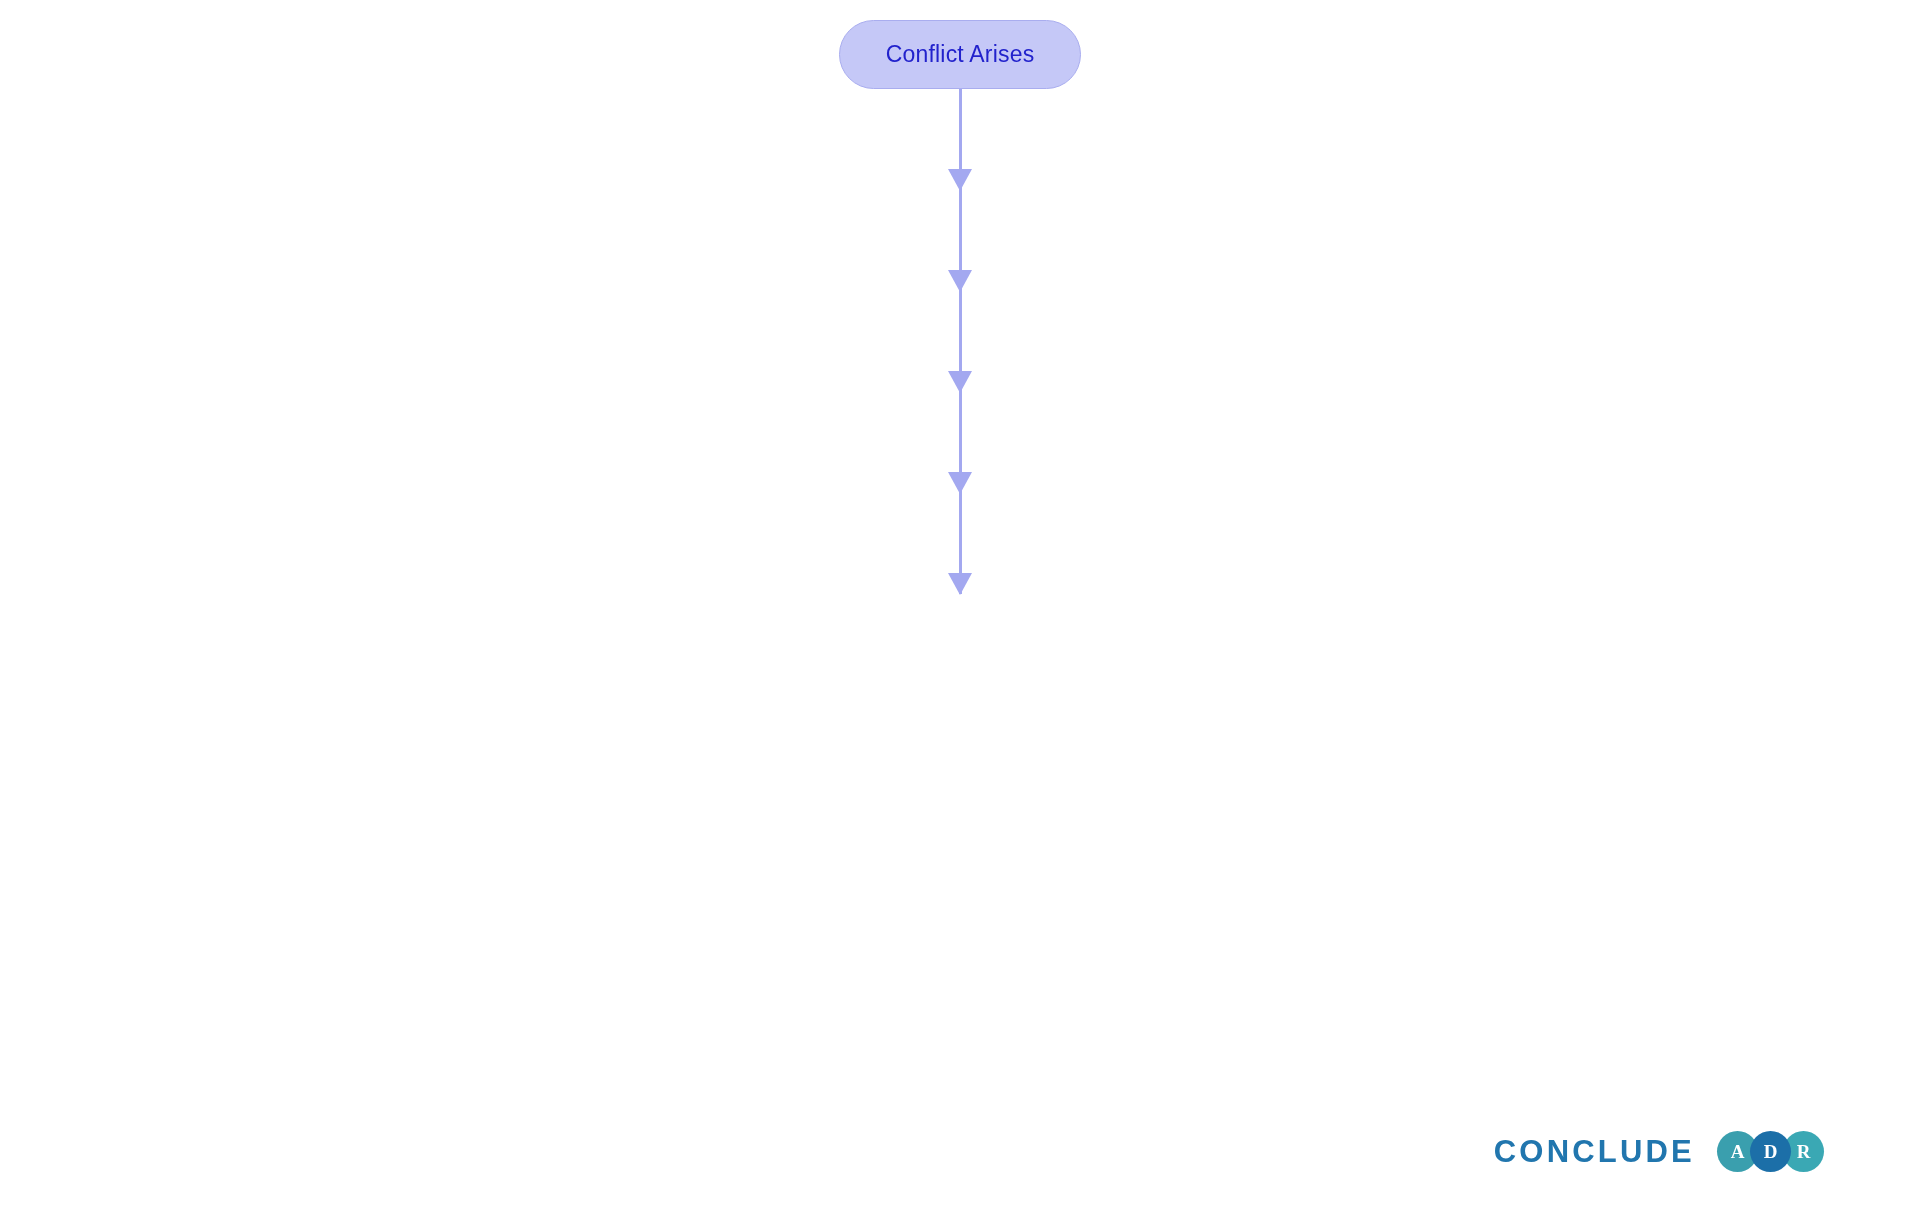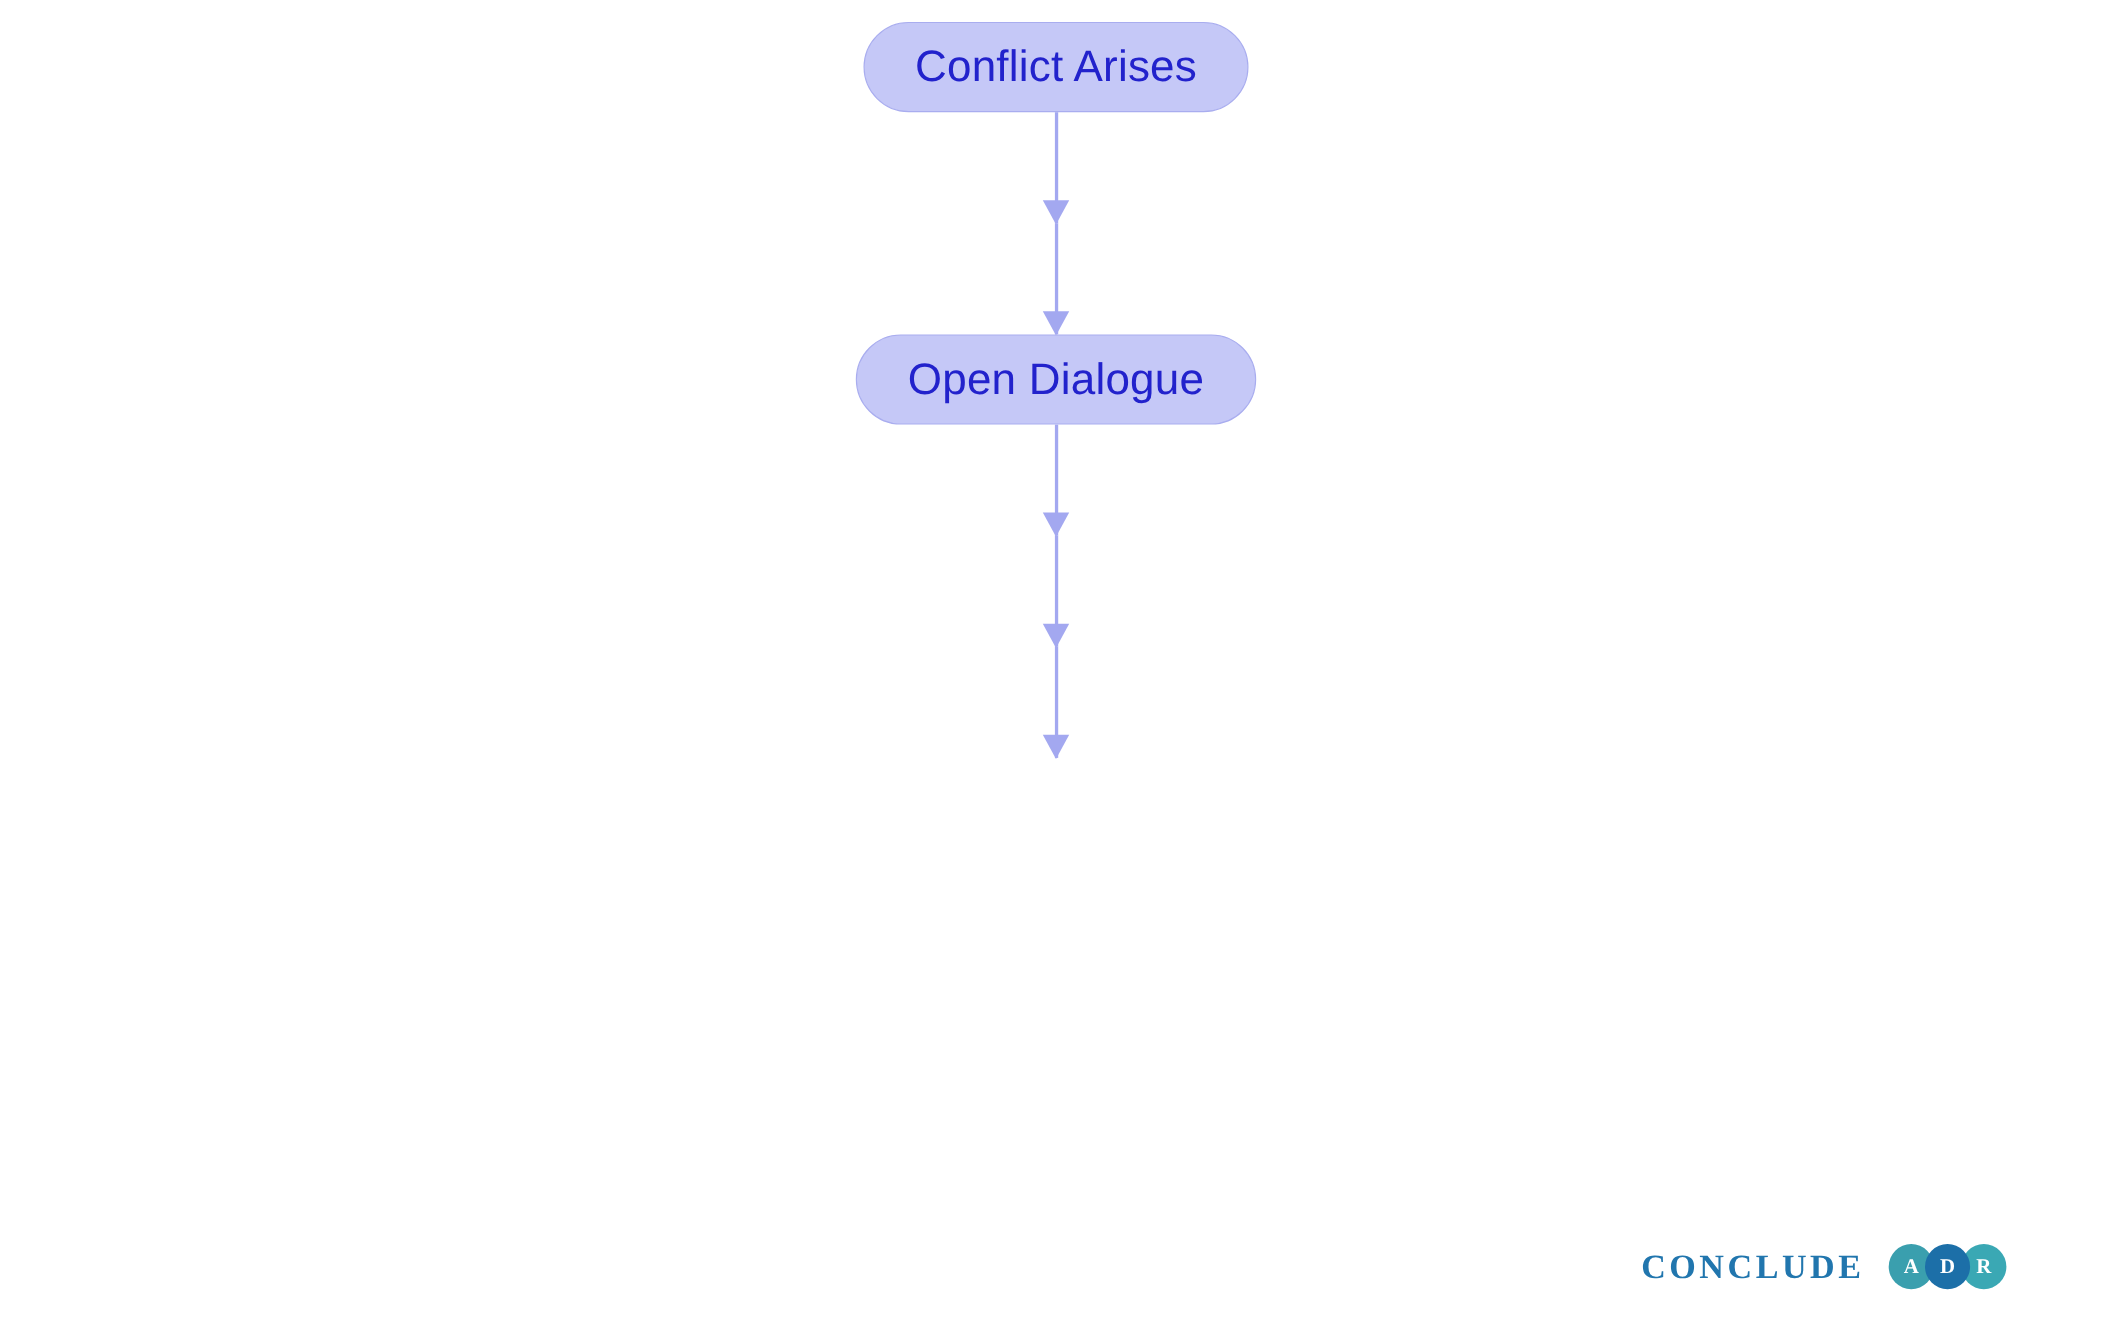--- a/index.html
+++ b/index.html
@@ -27,26 +27,26 @@
     top: 0;
     width: 1920px;
     height: 1080px;
     display: flex;
     flex-direction: column;
     align-items: center;
   }
 
   .flow-node {
     box-sizing: border-box;
-    height: 82px;
+    height: 69px;
     background: #c5c8f7;
     border: 1.6px solid #a9adef;
     border-radius: 45px;
     color: #2222cc;
-    font-size: 40px;
+    font-size: 23px;
     font-weight: 400;
     letter-spacing: 0.2px;
     display: flex;
     align-items: center;
     justify-content: center;
     padding: 0 46px;
     white-space: nowrap;
     position: relative;
     z-index: 2;
   }
@@ -77,21 +77,21 @@
   
   .logo {
     position: absolute;
     right: 96px;
     bottom: 43px;
     display: flex;
     align-items: center;
     gap: 22px;
   }
   .logo-wordmark {
-    font-family: Liberation Serif, serif;
+    font-family: Liberation Sans, sans-serif;
     font-size: 31px;
     font-weight: 700;
     letter-spacing: 3.2px;
     color: #2176ae;
     line-height: 1;
   }
   .logo-circles {
     display: flex;
     align-items: center;
   }
@@ -121,23 +121,20 @@
 
     <div class="flow-node">
       <span>Conflict Arises</span>
     </div>
 
     <div class="flow-connector"></div>
 
 
     <div class="flow-connector"></div>
 
-    <div class="flow-node">
-      <span>Open Dialogue</span>
-    </div>
 
     <div class="flow-connector"></div>
 
 
     <div class="flow-connector"></div>
 
 
     <div class="flow-connector"></div>
 
 

